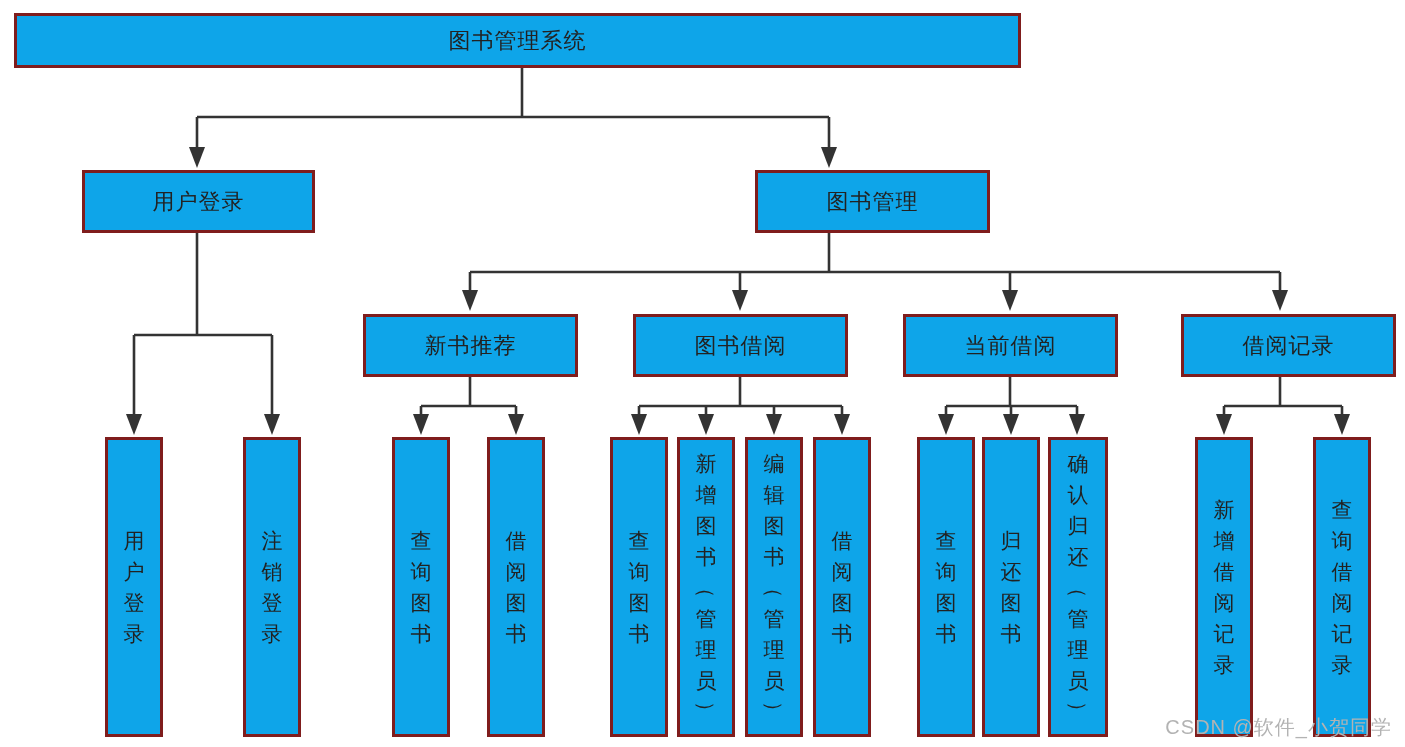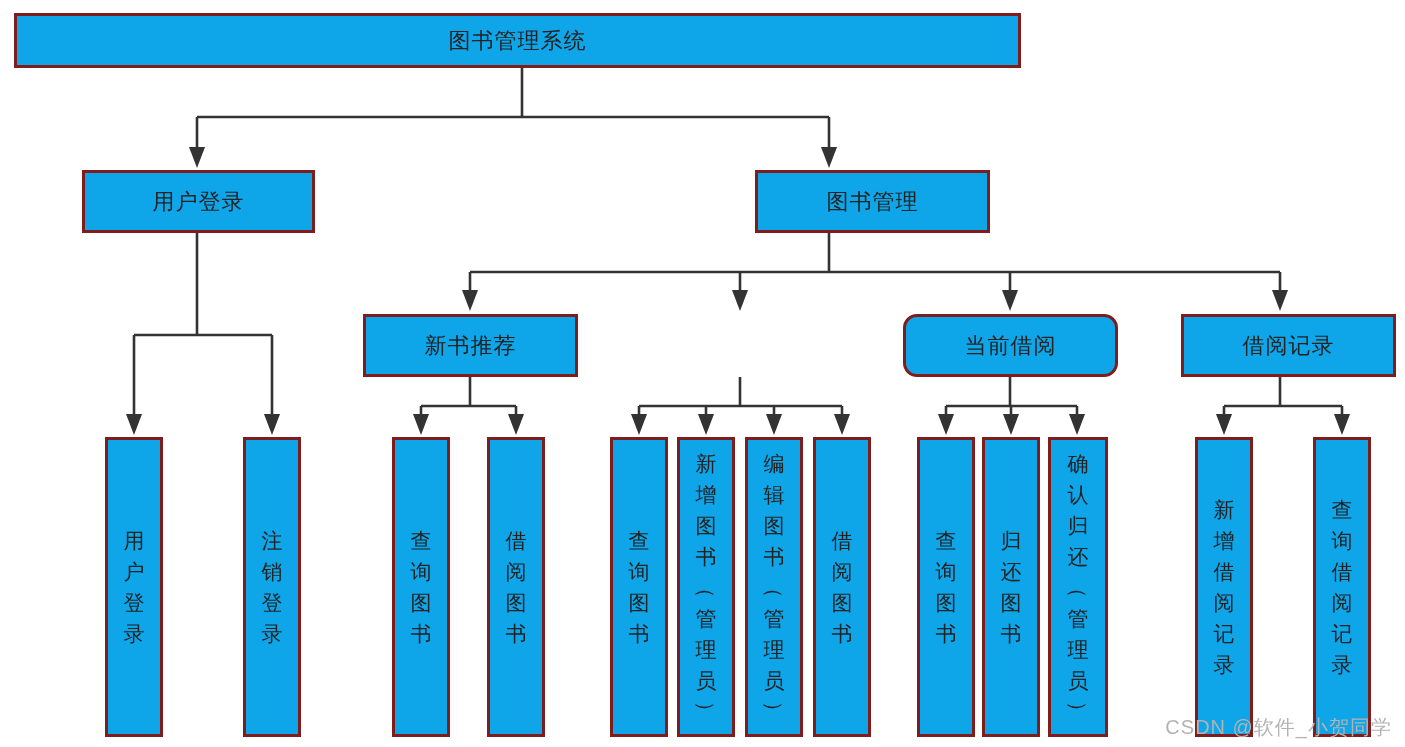--- a/index.html
+++ b/index.html
@@ -138,21 +138,24 @@
   <div class="box" style="left:82px; top:170px; width:233px; height:63px;">
     <span class="hlabel">用户登录</span>
   </div>
   <div class="box" style="left:712px; top:170px; width:235px; height:63px;margin-left:43px;">
     <span class="hlabel">图书管理</span>
   </div>
 
   <div class="box" style="left:363px; top:314px; width:215px; height:63px;">
     <span class="hlabel">新书推荐</span>
   </div>
-  <div class="box" style="left:903px; top:314px; width:215px; height:63px;border-radius:14px;">
+  <div class="box" style="left:633px; top:314px; width:215px; height:63px;">
+    <span class="hlabel">图书借阅</span>
+  </div>
+  <div class="box" style="left:903px; top:314px; width:215px; height:63px;">
     <span class="hlabel">当前借阅</span>
   </div>
   <div class="box" style="left:1173px; top:314px; width:215px; height:63px;margin-left:8px;">
     <span class="hlabel">借阅记录</span>
   </div>
 
   <div class="box vbox" style="left:105px; top:437px; width:58px; height:300px;">
       <span class="vchar">用</span>
       <span class="vchar">户</span>
       <span class="vchar">登</span>

